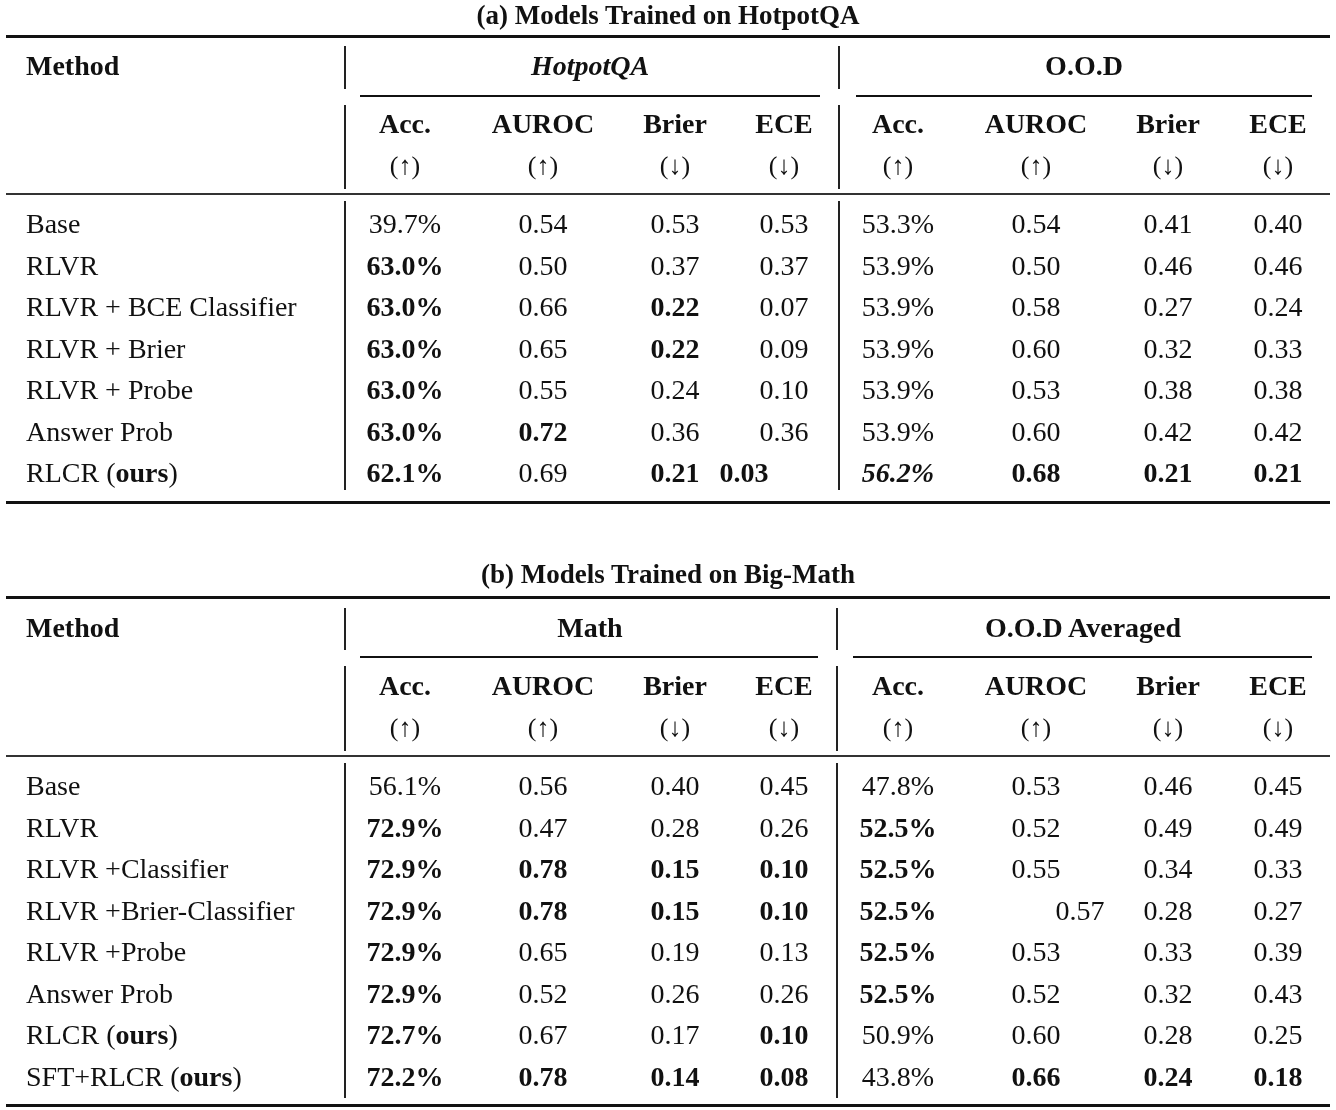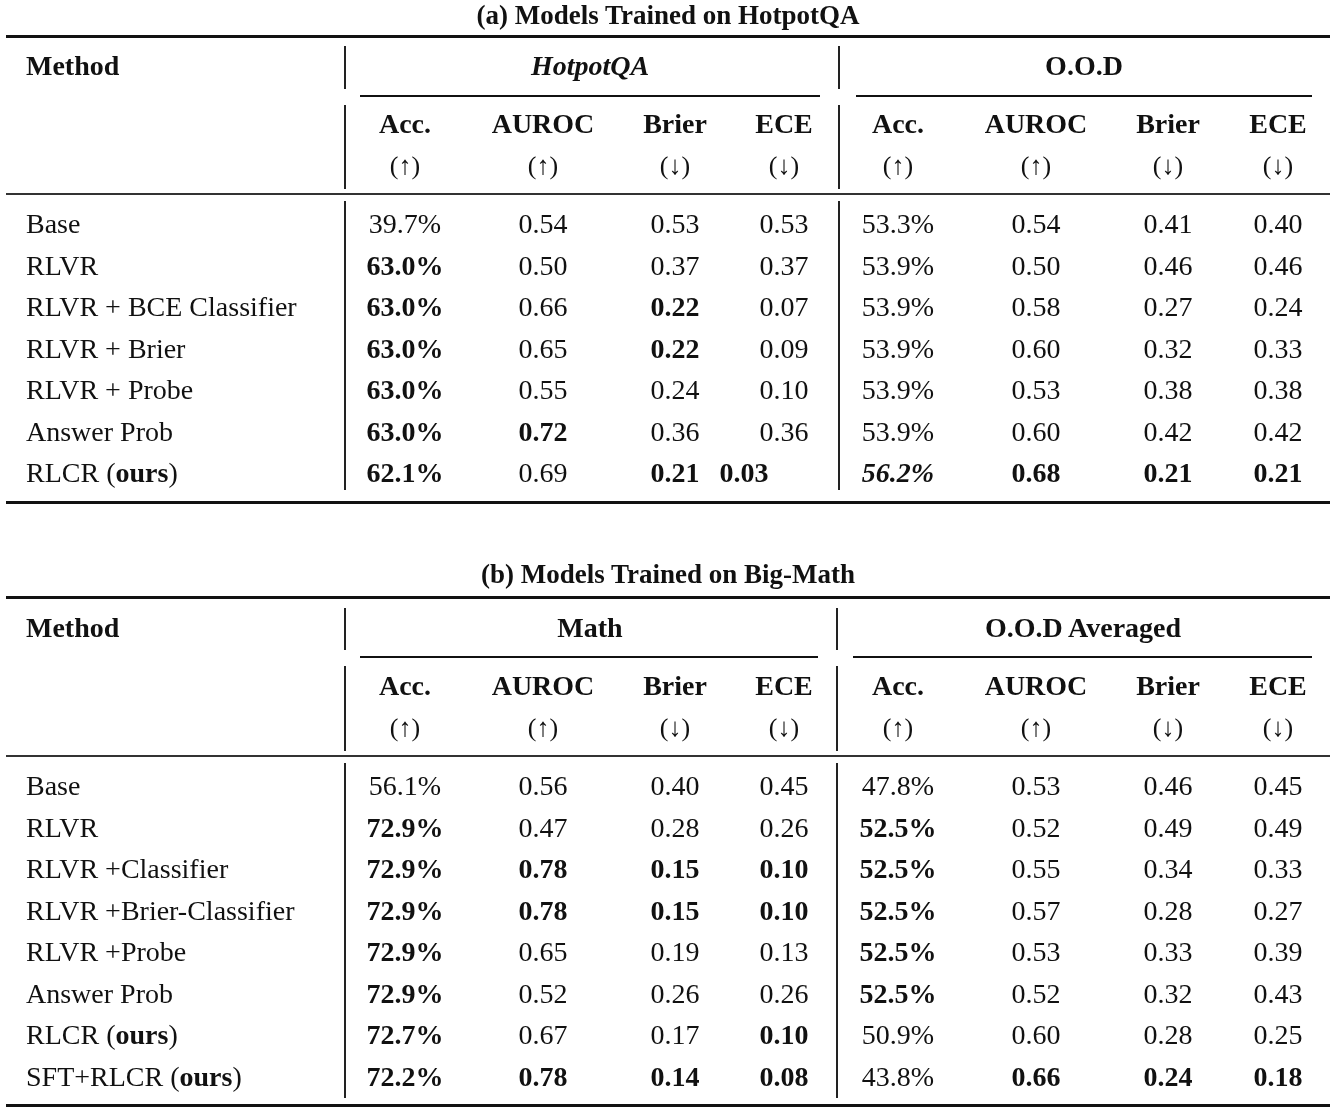--- a/index.html
+++ b/index.html
@@ -204,21 +204,21 @@
         <div class="cell center" style="left: 1168px; top: 853px;">0.34</div>
         <div class="cell center" style="left: 1278px; top: 853px;">0.33</div>
       </div>
       <div>
         <div class="cell" style="left: 26px; top: 894.5px;"><span>RLVR +Brier-Classifier</span><span class="bold"></span><span></span></div>
         <div class="cell center bold" style="left: 405px; top: 894.5px;">72.9%</div>
         <div class="cell center bold" style="left: 543px; top: 894.5px;">0.78</div>
         <div class="cell center bold" style="left: 675px; top: 894.5px;">0.15</div>
         <div class="cell center bold" style="left: 784px; top: 894.5px;">0.10</div>
         <div class="cell center bold" style="left: 898px; top: 894.5px;">52.5%</div>
-        <div class="cell center" style="left: 1036px; top: 894.5px;">0.57</div>
+        <div class="cell center" style="left: 1080px; top: 894.5px;">0.57</div>
         <div class="cell center" style="left: 1168px; top: 894.5px;">0.28</div>
         <div class="cell center" style="left: 1278px; top: 894.5px;">0.27</div>
       </div>
       <div>
         <div class="cell" style="left: 26px; top: 936px;"><span>RLVR +Probe</span><span class="bold"></span><span></span></div>
         <div class="cell center bold" style="left: 405px; top: 936px;">72.9%</div>
         <div class="cell center" style="left: 543px; top: 936px;">0.65</div>
         <div class="cell center" style="left: 675px; top: 936px;">0.19</div>
         <div class="cell center" style="left: 784px; top: 936px;">0.13</div>
         <div class="cell center bold" style="left: 898px; top: 936px;">52.5%</div>

